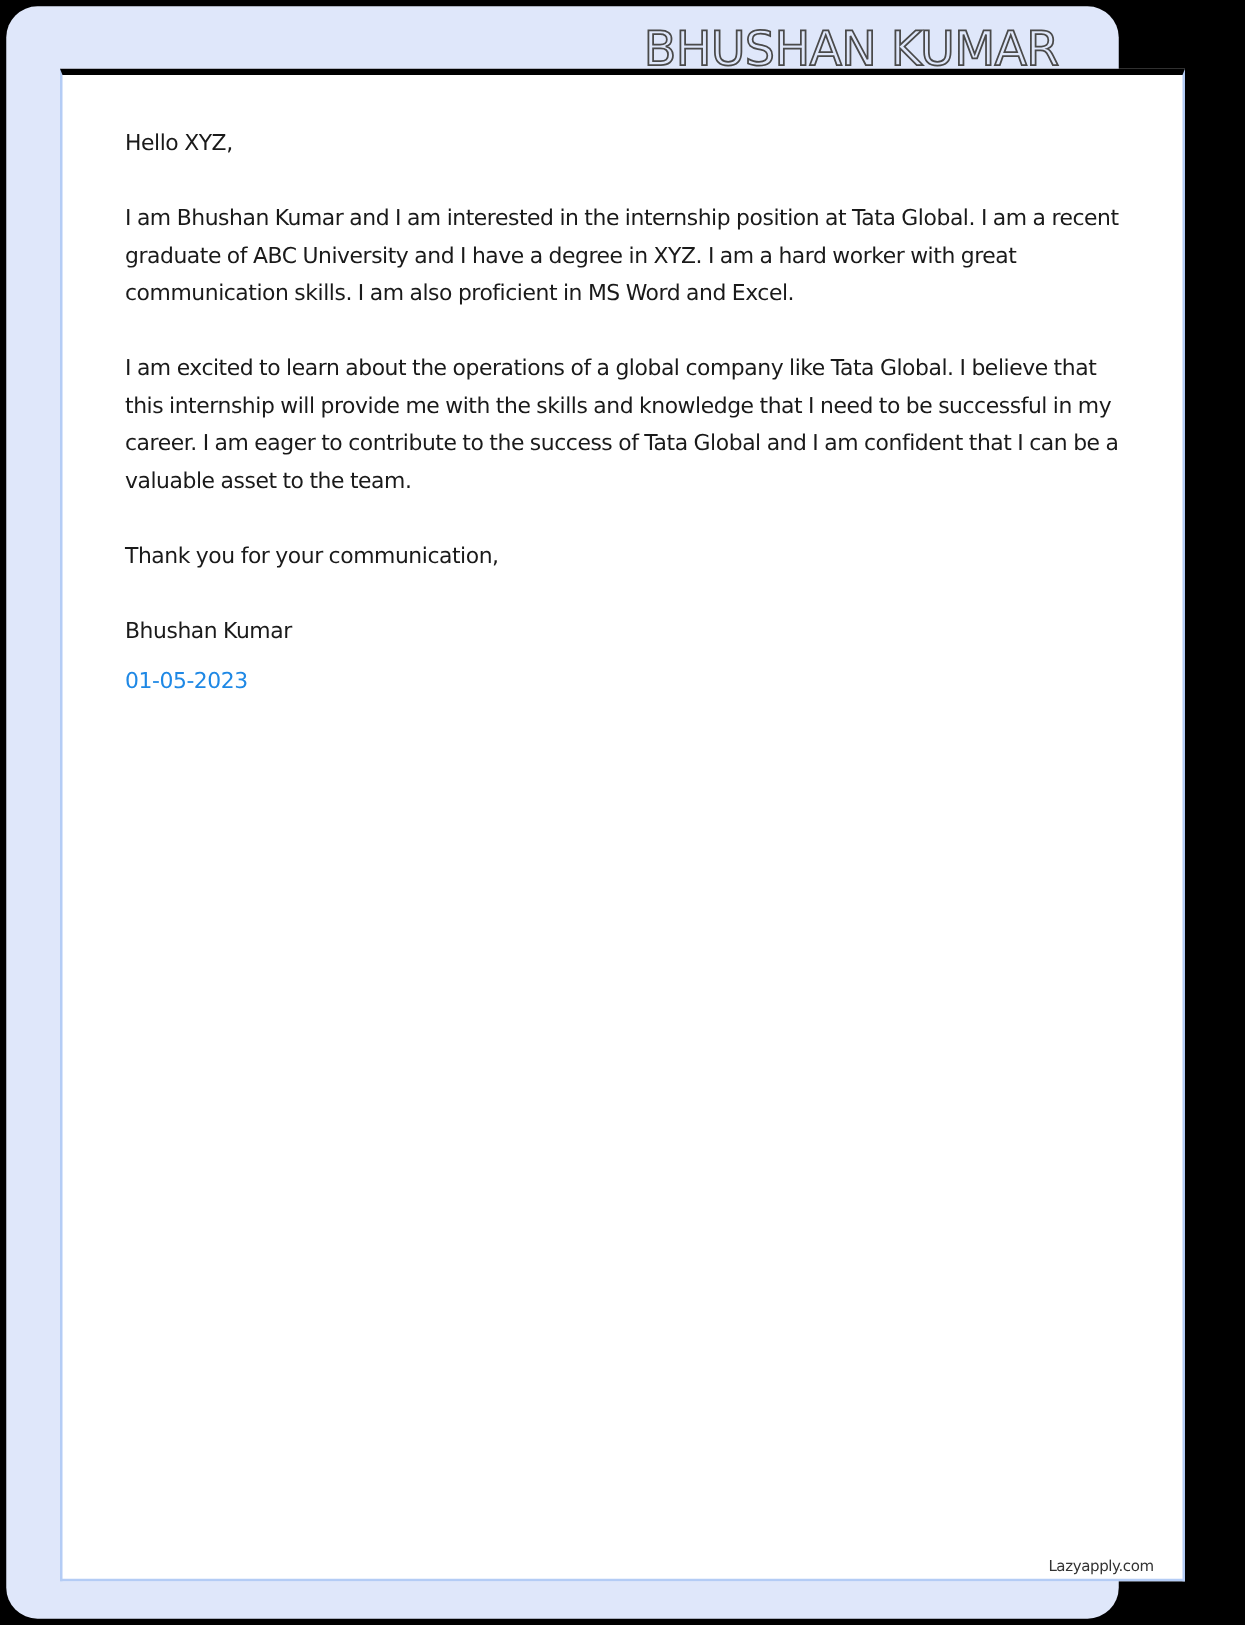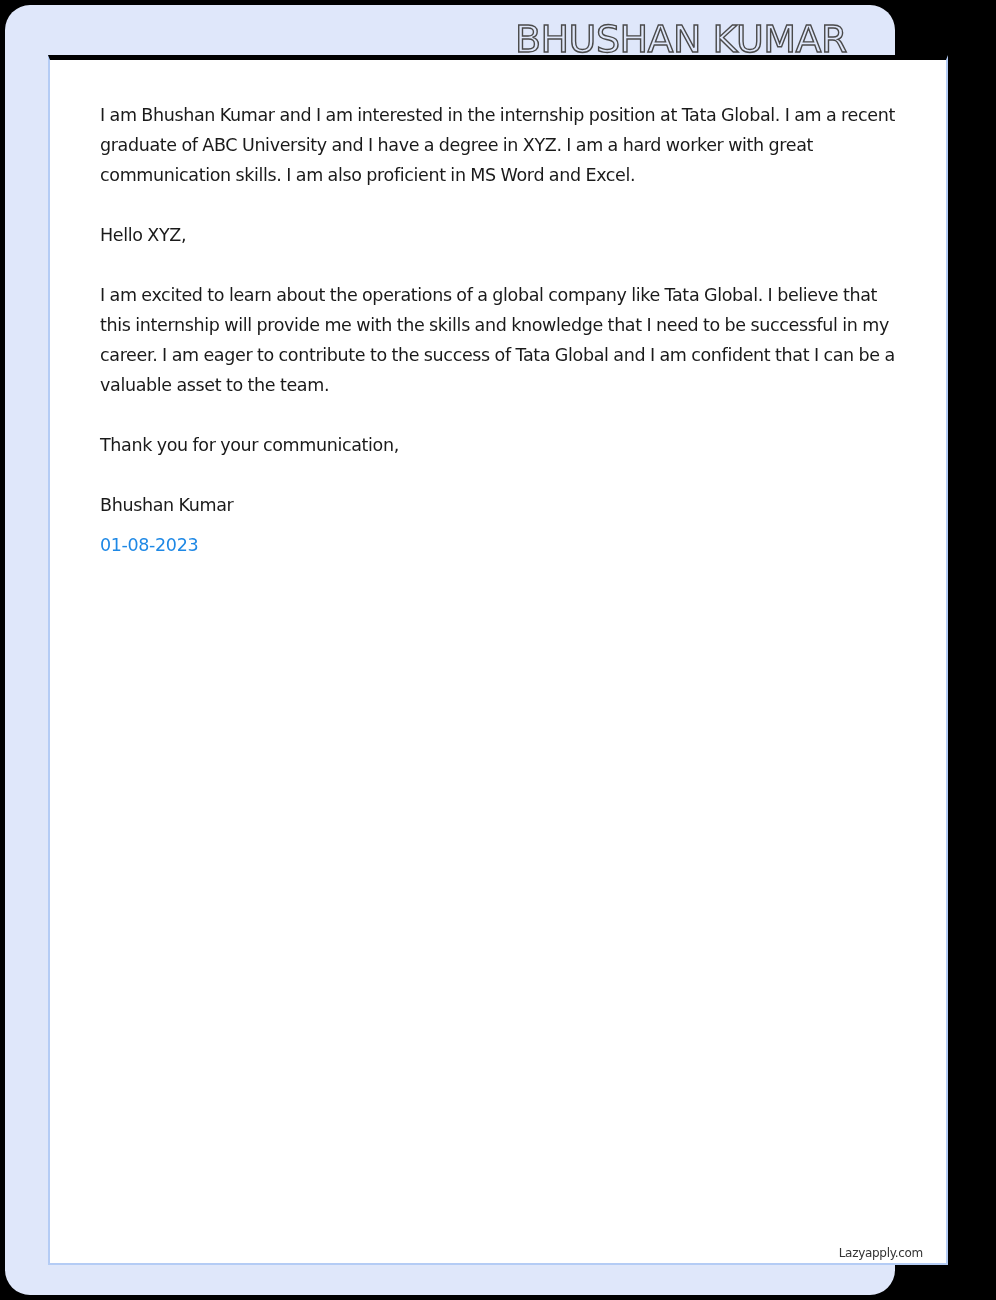--- a/index.html
+++ b/index.html
@@ -82,23 +82,23 @@
     }
   </style>
 </head>
 <body>
 
 <div class="frame">
   <div class="name-heading">BHUSHAN KUMAR</div>
 
   <div class="page">
     <div class="letter">
+      <p>Hello XYZ,</p>
       <p>I am Bhushan Kumar and I am interested in the internship position at Tata Global. I am a recent graduate of ABC University and I have a degree in XYZ. I am a hard worker with great communication skills. I am also proficient in MS Word and Excel.</p>
-      <p>Hello XYZ,</p>
       <p>I am excited to learn about the operations of a global company like Tata Global. I believe that this internship will provide me with the skills and knowledge that I need to be successful in my career. I am eager to contribute to the success of Tata Global and I am confident that I can be a valuable asset to the team.</p>
       <p>Thank you for your communication,</p>
       <p class="signature">Bhushan Kumar</p>
-      <p class="date">01-08-2023</p>
+      <p class="date">01-05-2023</p>
     </div>
 
     <div class="footer-brand">Lazyapply.com</div>
   </div>
 </div>
 
 </body></html>

